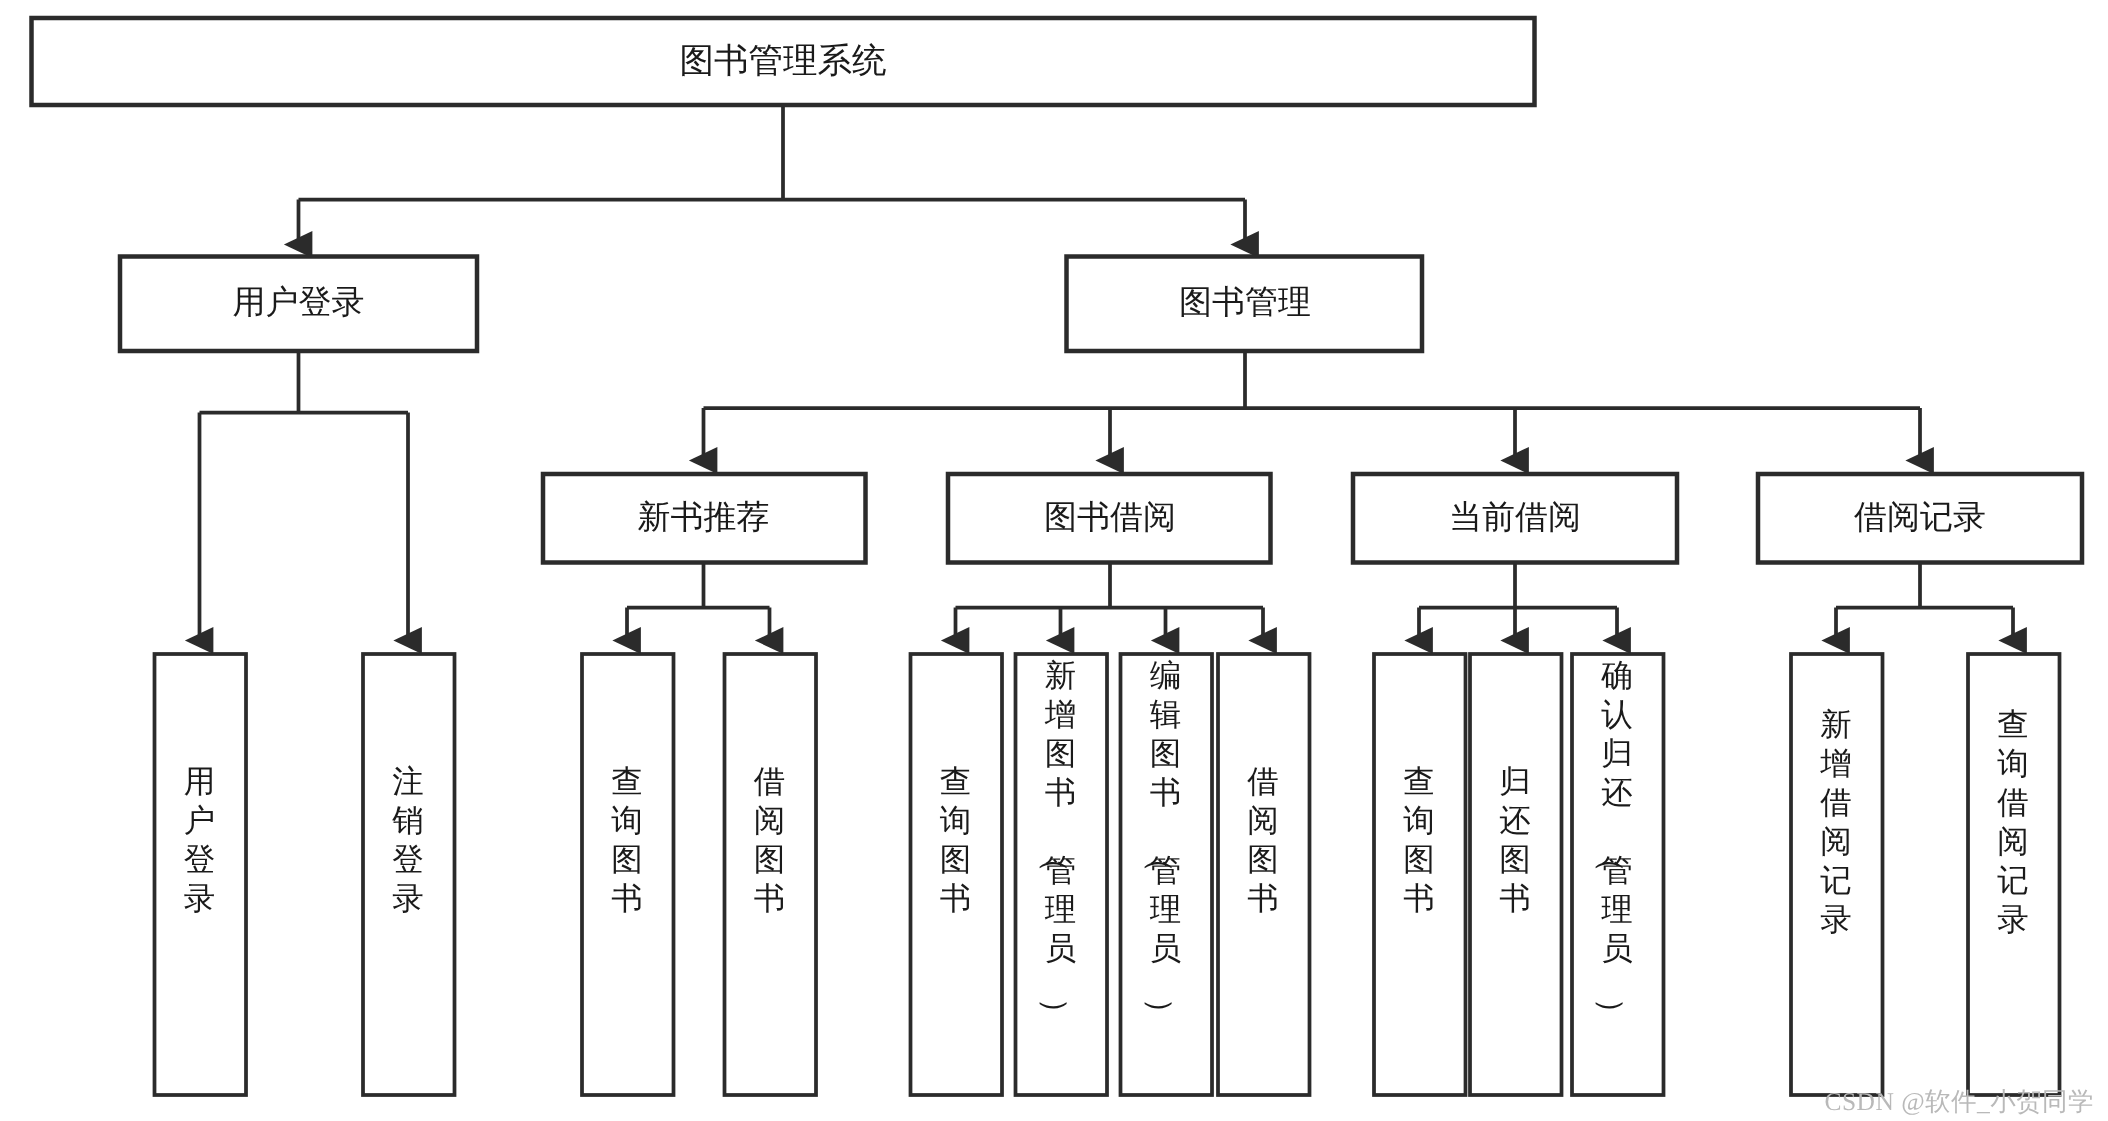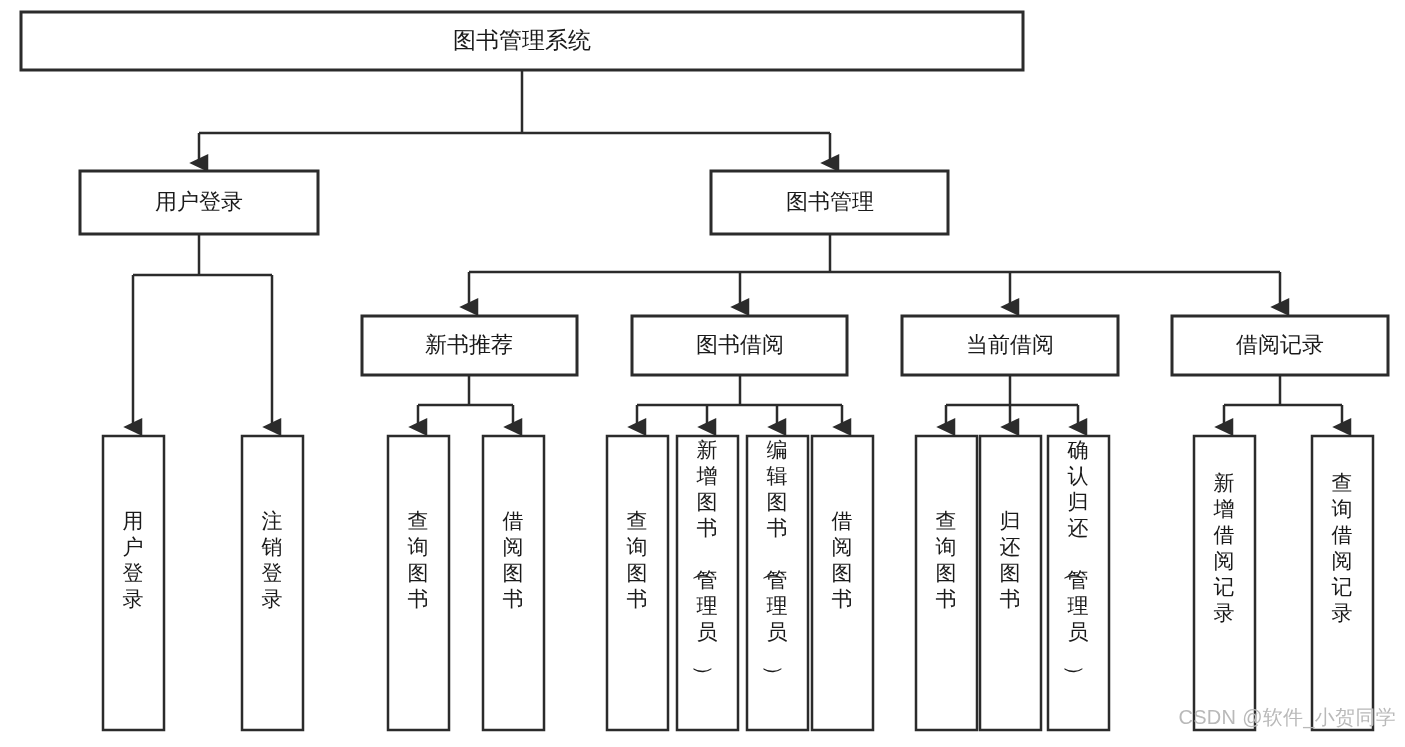--- a/index.html
+++ b/index.html
@@ -49,23 +49,23 @@
     font-size: 21px;
     fill: #1a1a1a;
     text-anchor: middle;
   }
   .leaf-label tspan {
     font-size: 21px;
   }
   .watermark {
     position: absolute;
     right: 9px;
-    bottom: 16px;
-    font-family: Liberation Sans, sans-serif;
-    font-size: 20px;
+    bottom: 1px;
+    font-family: Liberation Serif, serif;
+    font-size: 17px;
     color: #b9b9b9;
     letter-spacing: 0.3px;
     white-space: nowrap;
     pointer-events: none;
   }
 </style>
 </head>
 <body>
 
 <svg id="diagram" viewBox="0 0 1405 747" xmlns="http://www.w3.org/2000/svg">

